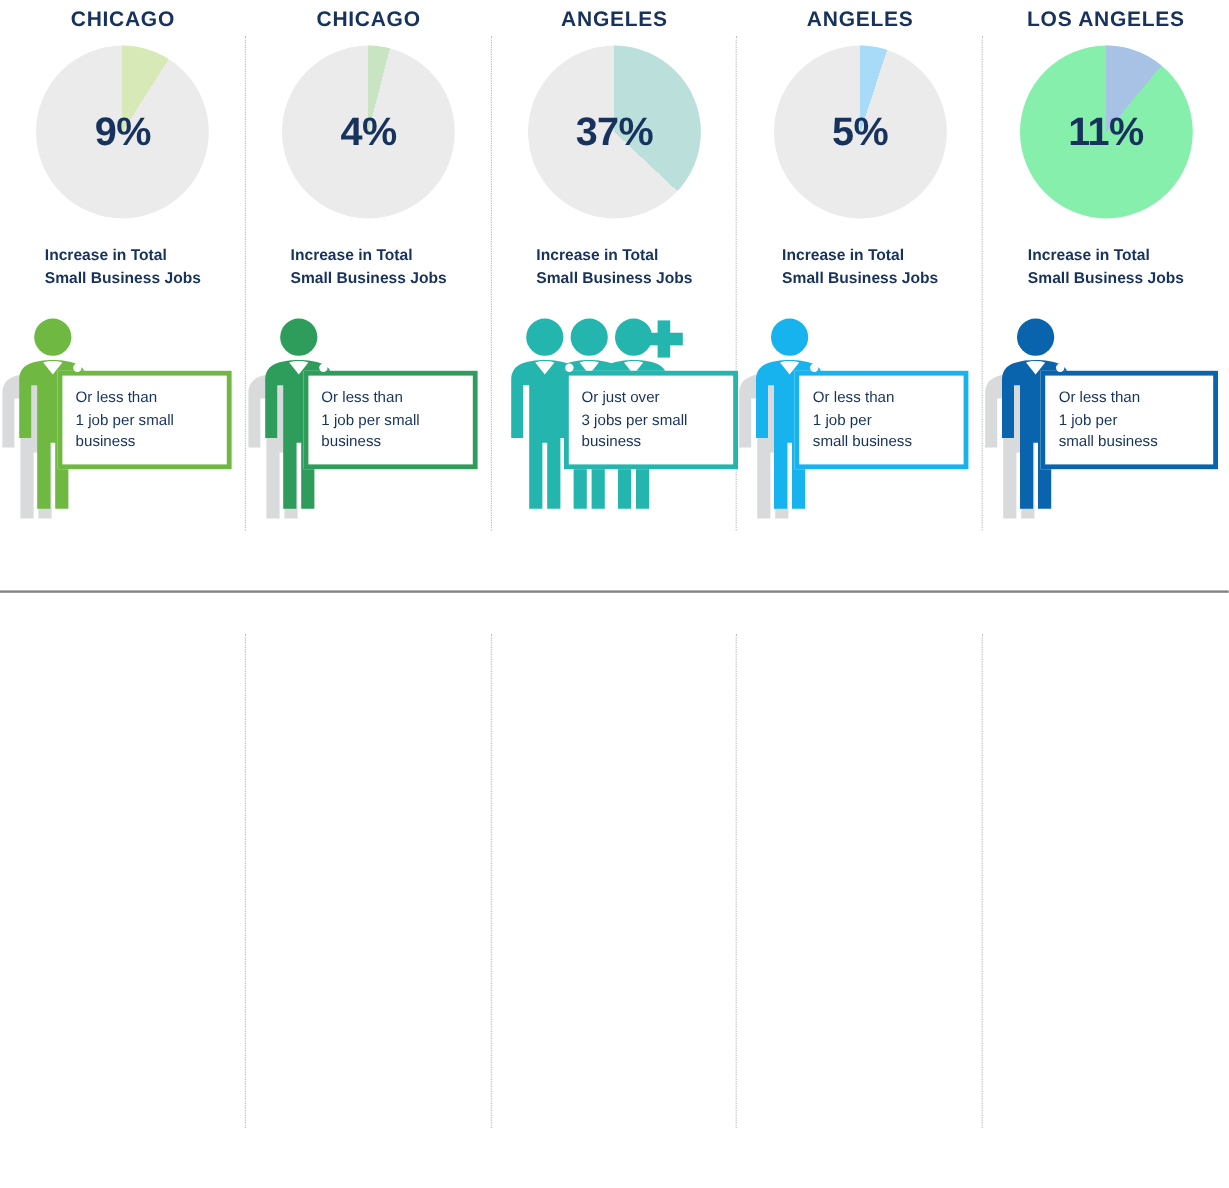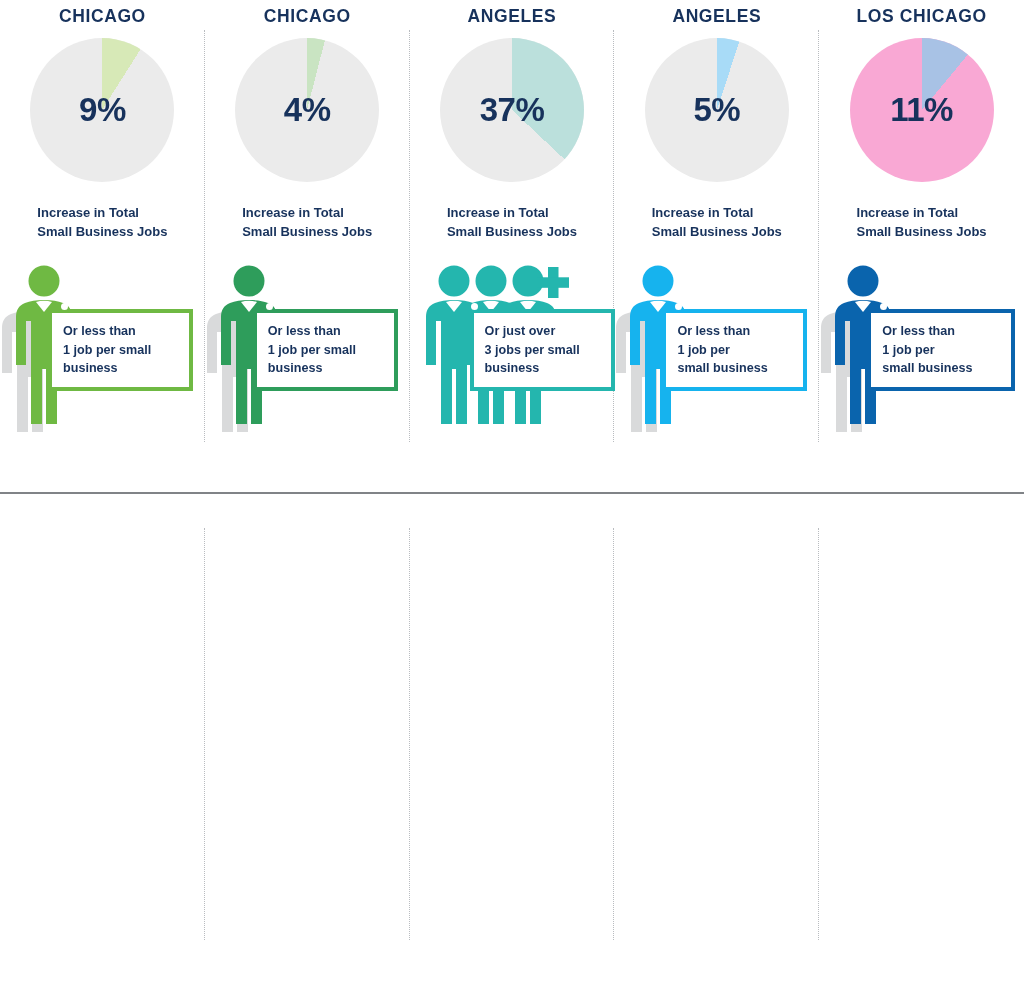--- a/index.html
+++ b/index.html
@@ -83,21 +83,21 @@
   }
   .row-2 .figure-area { margin-top: 21px; }
   .figure-area svg { position: absolute; left: 0; top: 0; }
 
   .sign {
     position: absolute;
     background: #ffffff;
     border: 4px solid #000;
     padding: 9px 10px 9px 11px;
     font-size: 12.6px;
-    font-weight: bold;
+    font-weight: normal;
     line-height: 18.5px;
     color: #17325c;
     white-space: pre-line;
   }
 </style>
 </head>
 <body>
 
 <div id="board">
   <div class="hdivider"></div>
@@ -222,23 +222,23 @@
               <path d="M36 37 l8 10 l8 -10 c-2.6 -0.8 -5.2 -1.2 -8 -1.2 c-2.8 0 -5.4 0.4 -8 1.2 z" fill="#ffffff"></path>
             </g>
           </svg>
           <div class="sign" style="border-color: rgb(22, 179, 238); left: 48px; top: 44px; width: 145px;"><span>Or less than
 1 job per
 small business</span></div>
           <div style="position: absolute; width: 7px; height: 7px; border-radius: 50%; background: rgb(255, 255, 255); left: 61px; top: 38px;"></div>
         </div>
       </div>
       <div class="card">
-        <div class="city-name">LOS CHICAGO</div>
-        <div class="pie-wrap">
-          <div class="pie" style="background: #f9a8d4; text-decoration: underline;">
+        <div class="city-name">LOS ANGELES</div>
+        <div class="pie-wrap">
+          <div class="pie" style="background: #86efac; text-decoration: underline;">
             <div class="slice-holder" style="background: conic-gradient(rgb(168, 194, 229) 0deg, rgb(168, 194, 229) 39.6deg, transparent 39.6deg, transparent 360deg);"></div>
             <div class="pie-label">11%</div>
           </div>
         </div>
         <div class="pie-caption">Increase in Total
 Small Business Jobs</div>
         <div class="figure-area">
           <svg width="205" height="172" viewBox="0 0 205 172">
             <g>
               <circle cx="30" cy="30" r="0" fill="#d9dadb"></circle>

